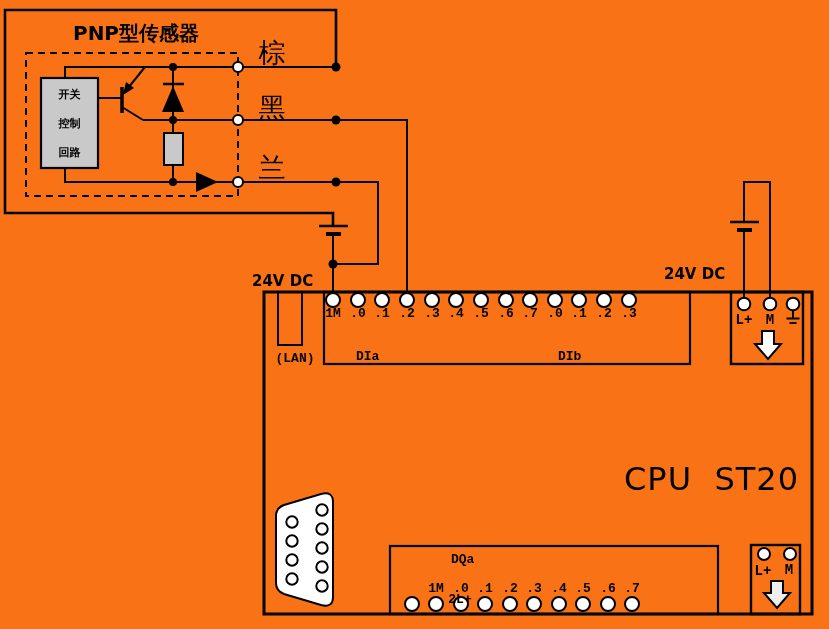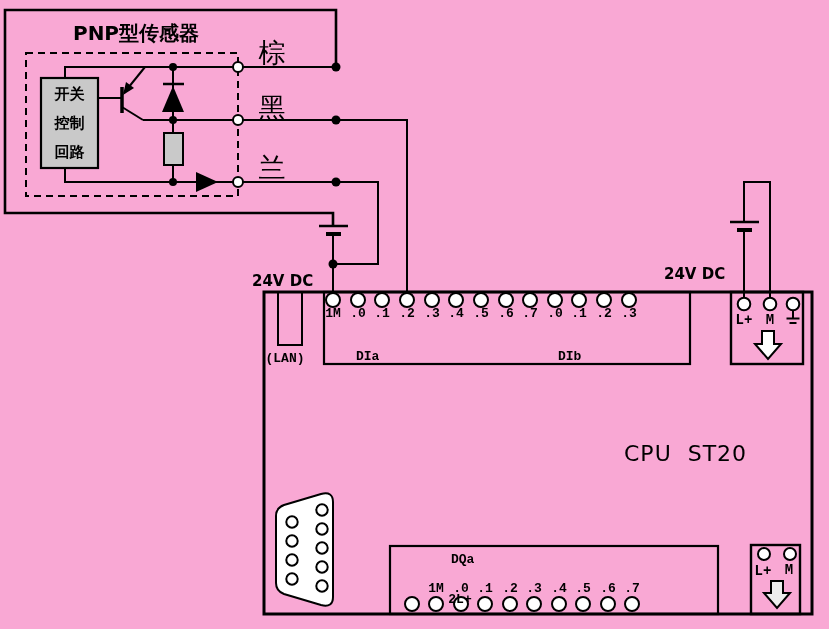--- a/index.html
+++ b/index.html
@@ -1,30 +1,30 @@
 <!DOCTYPE html>
 <html><head>
 <meta charset="utf-8">
 <style>
   html,body{margin:0;padding:0;background:#fff;}
   #canvas{
-    position:relative;width:829px;height:629px;background:#f9a8d4;
+    position:relative;width:829px;height:629px;background:#f97316;
     font-family:"DejaVu Sans","Liberation Sans",sans-serif;color:#000;
     overflow:hidden;
   }
   #wiring-svg{position:absolute;left:0;top:0;}
   .lbl{position:absolute;white-space:nowrap;}
   .cjk{font-family:"DejaVu Sans","Liberation Sans",sans-serif;}
   .mono{font-family:"Liberation Mono","DejaVu Sans Mono",monospace;font-weight:bold;}
   .ctr{transform:translateX(-50%);}
   .sensor-title{left:62px;top:20px;width:148px;text-align:center;font-size:20px;font-weight:bold;}
-  .control-block{left:41px;top:80px;width:57px;text-align:center;font-size:15px;font-weight:bold;line-height:29px;white-space:pre-line;}
+  .control-block{left:41px;top:80px;width:57px;text-align:center;font-size:11px;font-weight:bold;line-height:29px;white-space:pre-line;}
   .wirelbl{font-size:27px;}
   .psu{font-size:15px;font-weight:bold;margin-top:48px;}
-  .cpu-model{left:624px;top:441px;font-size:22px;letter-spacing:1px;white-space:pre;}
+  .cpu-model{left:624px;top:460px;font-size:32px;letter-spacing:1px;white-space:pre;}
   .t13{font-size:13px;}
   .t14{font-size:14px;}
 </style>
 </head>
 <body>
 
 <div id="canvas">
 
   <svg id="wiring-svg" width="829" height="629" viewBox="0 0 829 629">
 
@@ -171,21 +171,21 @@
 回路</span>
 
   <span class="lbl cjk wirelbl ctr" style="left:272px;top:35px;">棕</span>
   <span class="lbl cjk wirelbl ctr" style="left:272px;top:90px;">黑</span>
   <span class="lbl cjk wirelbl ctr" style="left:272px;top:150px;">兰</span>
 
   <span class="lbl psu" style="left:252px;top:224px;">24V DC</span>
   <span class="lbl psu" style="left:664px;top:217px;">24V DC</span>
 
   <span class="lbl cpu-model">CPU  ST20</span>
-  <span class="lbl mono t13 ctr" style="left:285px;top:351px;">(LAN)</span>
+  <span class="lbl mono t13 ctr" style="left:295px;top:351px;">(LAN)</span>
 
   <span class="lbl mono t13" style="left:348px;top:349px;margin-left:8px;">DIa</span>
   <span class="lbl mono t13" style="left:541px;top:349px;margin-left:17px;">DIb</span>
 
   <span class="lbl mono t13 ctr" style="left:333px;top:306px;">1M</span>
   <span class="lbl mono t13 ctr" style="left:358px;top:306px;">.0</span>
   <span class="lbl mono t13 ctr" style="left:382px;top:306px;">.1</span>
   <span class="lbl mono t13 ctr" style="left:407px;top:306px;">.2</span>
   <span class="lbl mono t13 ctr" style="left:432px;top:306px;">.3</span>
   <span class="lbl mono t13 ctr" style="left:456px;top:306px;">.4</span>

